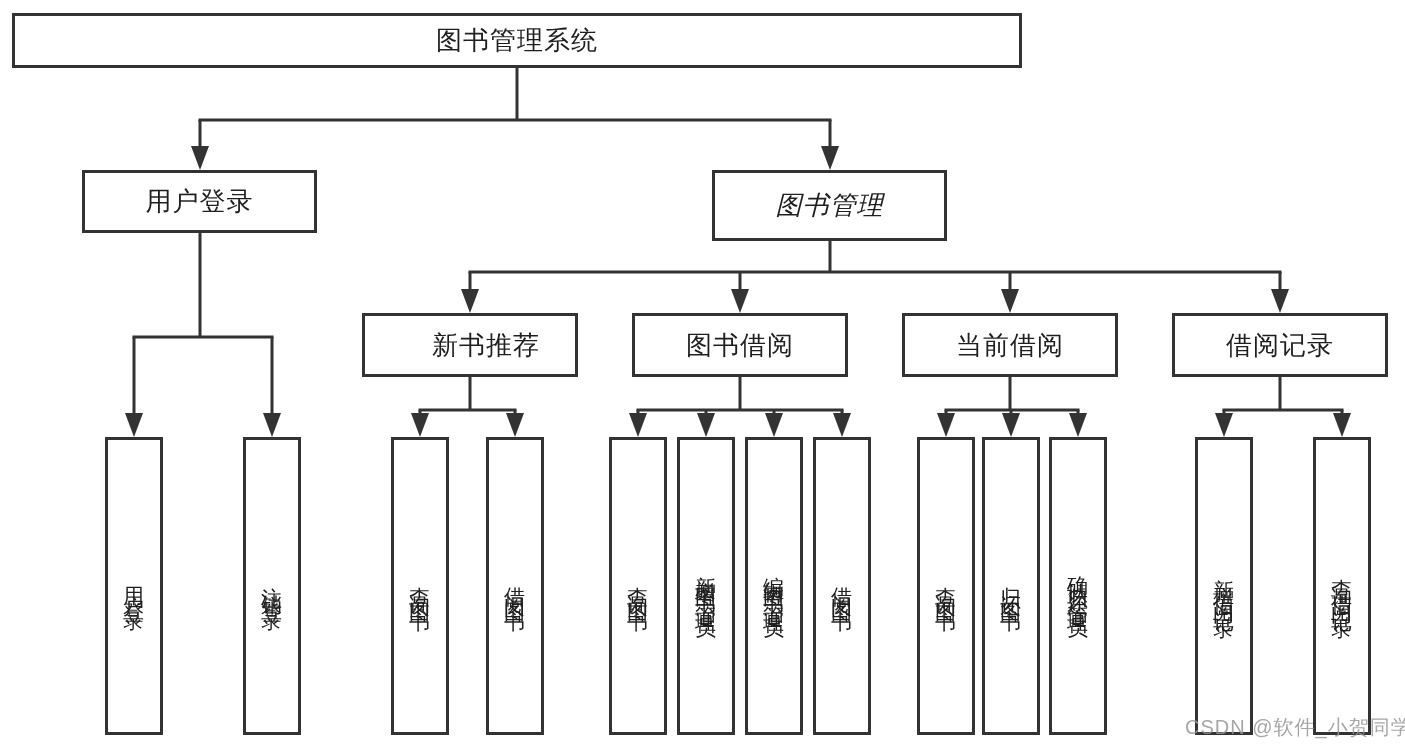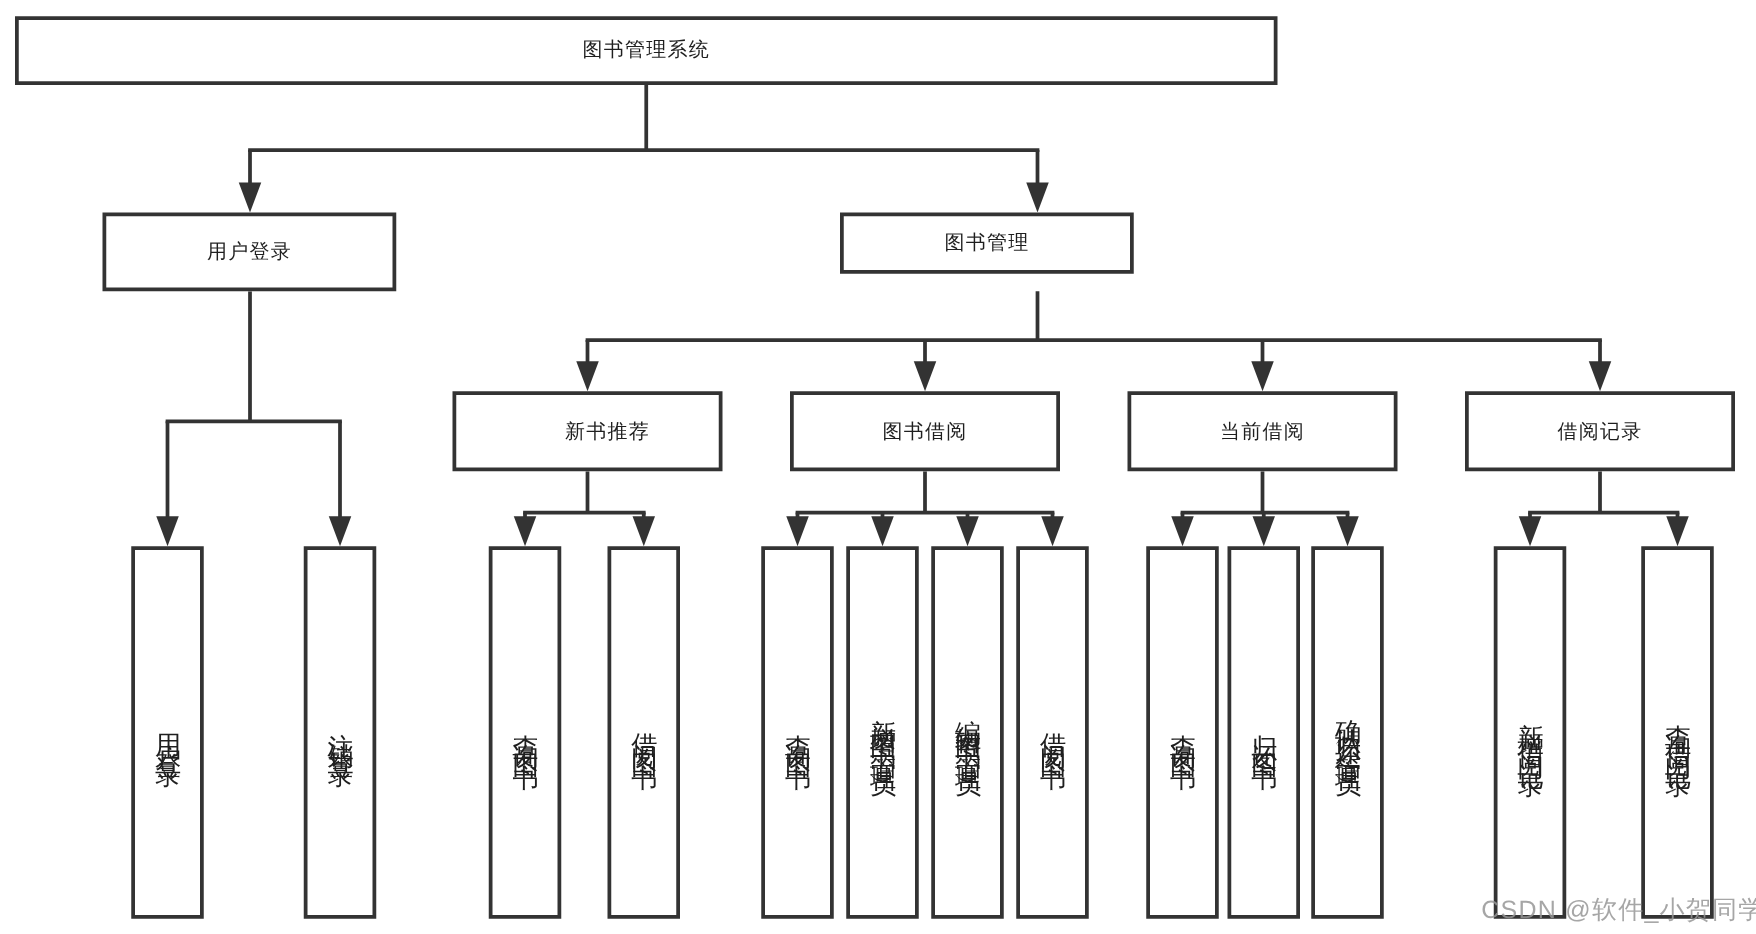--- a/index.html
+++ b/index.html
@@ -27,27 +27,27 @@
     position: absolute;
     box-sizing: border-box;
     border: 3px solid #333333;
     background: #ffffff;
     display: flex;
     align-items: center;
     justify-content: center;
     color: #1f1f1f;
   }
   .hbox {
-    font-size: 16px;
+    font-size: 26px;
     letter-spacing: 1px;
     white-space: nowrap;
   }
   .root-box   { left: 12px;  top: 13px;  width: 1010px; height: 55px; }
   .lvl2-a     { left: 82px;  top: 170px; width: 235px;  height: 63px; }
-  .lvl2-b     { left: 672px; top: 170px; width: 235px;  height: 49px; }
+  .lvl2-b     { left: 712px; top: 170px; width: 235px;  height: 71px; font-style: italic; }
   .lvl3       { top: 313px;  width: 216px; height: 64px; }
   .lvl3-a     { left: 362px; padding-left: 32px; }
   .lvl3-b     { left: 632px; }
   .lvl3-c     { left: 902px; }
   .lvl3-d     { left: 1172px; }
   .leaf {
     top: 437px;
     width: 58px;
     height: 298px;
   }

